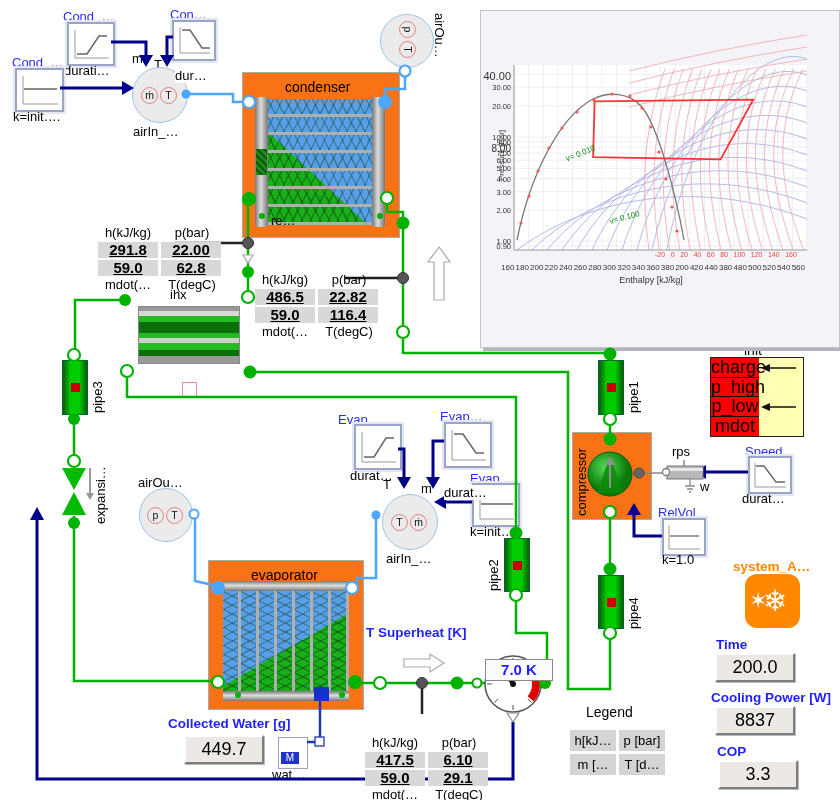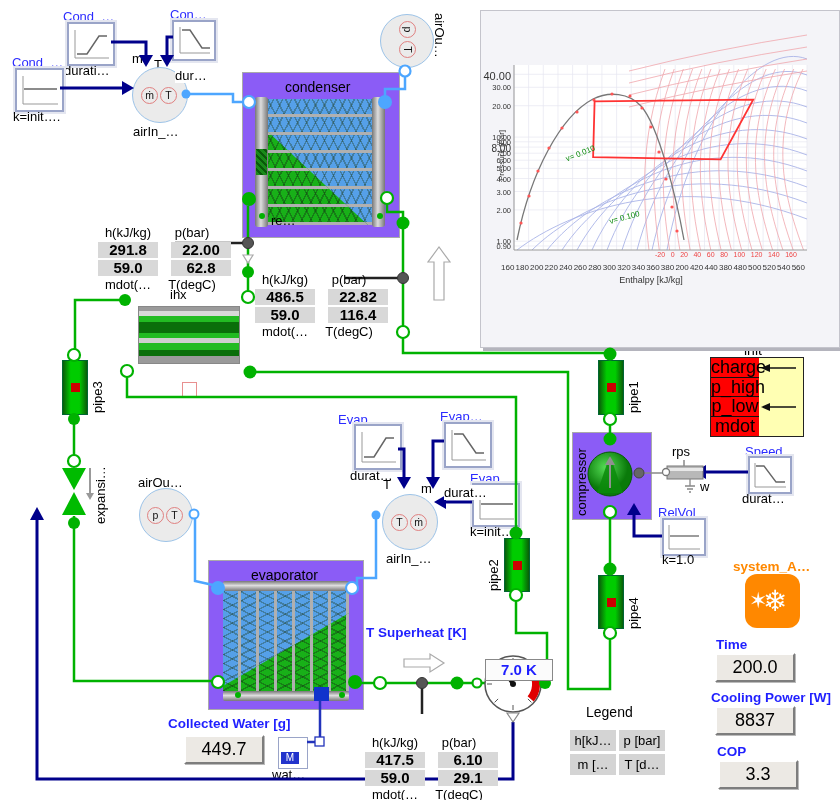--- a/index.html
+++ b/index.html
@@ -8,31 +8,31 @@
   .abs{position:absolute;}
   .blulab{color:#2b2bff;font-size:13px;white-space:nowrap;}
   .seclab{color:#1f1fff;font-size:13.5px;font-weight:bold;white-space:nowrap;}
   .sublab{color:#000;font-size:13px;white-space:nowrap;}
   .comp-title{color:#000;font-size:14px;white-space:nowrap;}
   .src-box{background:#fff;border:2px solid #9aa4c8;box-shadow:0 0 0 2px #e4e6f0;}
   .vlab{writing-mode:vertical-rl;transform:rotate(180deg);font-size:13px;color:#000;white-space:nowrap;}
   .vlab-down{writing-mode:vertical-rl;font-size:13px;color:#000;white-space:nowrap;}
   .pipe{background:linear-gradient(90deg,#0a5c0a,#00cc00 32%,#00cc00 68%,#0a5c0a);border:1px solid #063;}
   .pipe .rsq{position:absolute;left:50%;top:50%;width:9px;height:9px;margin:-4.5px 0 0 -4.5px;background:#cc0000;}
-  .compbox{background:#8b5cf6;border:1px solid #aaa;}
+  .compbox{background:#f97316;border:1px solid #aaa;}
   .circle-src{border-radius:50%;background:#ebebeb;border:1.5px solid #9cc3e8;}
   .mini{position:absolute;width:15px;height:15px;border-radius:50%;border:1.2px solid #e08080;
         font-size:10.5px;color:#111;text-align:center;line-height:15px;background:transparent;}
   .disp3d{background:#ece9e4;border-top:2px solid #fff;border-left:2px solid #fff;
           border-right:2px solid #7d7d7d;border-bottom:2px solid #7d7d7d;box-shadow:1px 1px 0 #bbb;
           font-size:18px;color:#000;text-align:center;}
   .sensor{font-size:13px;line-height:15px;}
   .sensor .hdr{display:flex;gap:4px;}
   .sensor .hdr span{width:60px;text-align:center;}
-  .sensor .row{display:flex;gap:13px;margin-top:2px;}
+  .sensor .row{display:flex;gap:3px;margin-top:2px;text-decoration:underline;}
   .sensor .row span{width:60px;text-align:center;background:#d8d8d8;font-size:15px;font-weight:bold;padding:0 0 1px;}
   .sensor .ftr{display:flex;gap:4px;margin-top:1px;}
   .sensor .ftr span{width:60px;text-align:center;}
   .legend-grid{display:grid;grid-template-columns:46px 46px;grid-gap:3px;}
   .legend-grid div{background:#d4d4d4;font-size:13px;text-align:center;padding:3px 0;}
   .hx{position:absolute;}
   .init-row{height:19.5px;line-height:19px;text-align:center;font-size:18px;color:#000;
             background:#ff0000;border-bottom:1.5px solid #111;box-sizing:border-box;}
   #wires{position:absolute;left:0;top:0;z-index:5;pointer-events:none;}
   .z6{z-index:6;margin-top:21px;}

